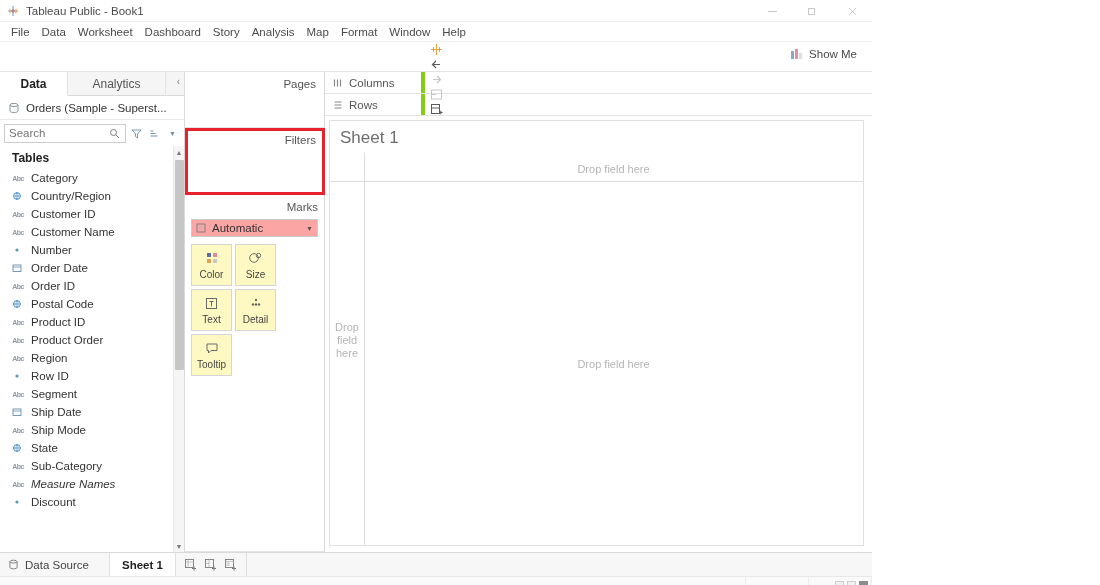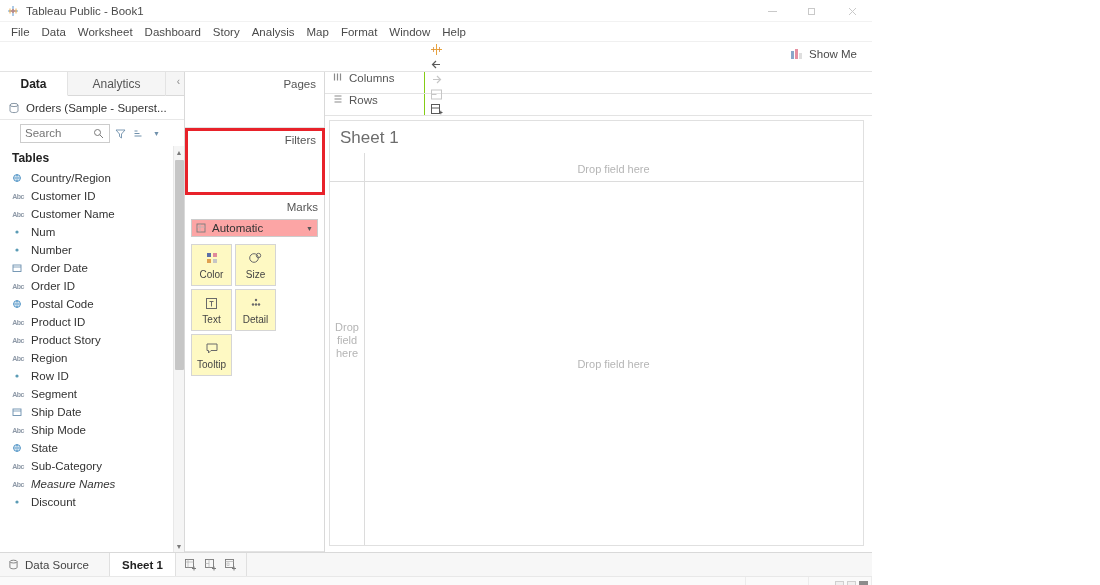--- a/index.html
+++ b/index.html
@@ -89,21 +89,21 @@
   .dtab.w1 { width: 68px; }
   .dtab.w2 { width: 98px; }
   .collapse {
     position: absolute; right: 4px; top: 4px; font-size: 10px; color: #888;
   }
   .dsrow {
     height: 24px; display: flex; align-items: center; gap: 6px;
     padding: 0 8px; border-bottom: 1px solid #e8e8e8; font-size: 11.5px; color: #333;
   }
   .searchrow {
-    height: 26px; display: flex; align-items: center; padding: 3px 20px; gap: 3px;
+    height: 26px; display: flex; align-items: center; padding: 3px 4px; gap: 3px;
   }
   .searchbox {
     flex: 1; height: 19px; border: 1px solid #ccc; background: #fff;
     display: flex; align-items: center; padding: 0 4px; position: relative;
   }
   .searchbox input {
     border: 0; outline: 0; width: 100%; font-size: 11.5px; color: #999;
     font-family: "Liberation Sans", sans-serif; background: transparent;
   }
   .sicon { width: 15px; display: flex; align-items: center; justify-content: center; color: #7b7b7b; }
@@ -172,23 +172,23 @@
     border: 3px solid #e8222a; pointer-events: none;
   }
 
   
   .wsarea { flex: 1; display: flex; flex-direction: column; background: #fff; }
   .shelfrow {
     height: 22px; display: flex; align-items: stretch;
     border-bottom: 1px solid #e3e3e3;
   }
   .shelfrow .lbl {
-    width: 100px; display: flex; gap: 6px;
+    width: 100px; display: flex; align-items: center; gap: 6px;
     padding-left: 8px; font-size: 11.5px; color: #555;
-    border-right: 1px solid #84cc16;
+    border-right: 4px solid #84cc16;
   }
   .shelfrow .drop { flex: 1; background: #fff; }
   .canvaswrap {
     flex: 1; padding: 4px 8px 6px 4px; position: relative; overflow: hidden;
   }
   .canvas {
     width: 100%; height: 100%; border: 1px solid #e0e0e0;
     background: #fff; position: relative;
   }
   .sheettitle {
@@ -476,20 +476,24 @@
             <path d="M1.5 3h3M1.5 5.5h5M1.5 8h7" stroke="#6f90ab" stroke-width="1"></path>
           </svg>
         </span>
         <span class="sicon" style="font-size:7px;color:#6f90ab;">▼</span>
       </div>
 
       <div class="fieldsec">
         <div class="sechdr">Tables</div>
         <div class="fieldlist">
             <div class="field">
+              <span class="ficon abc">Abc</span>
+              <span class="fname">Category</span>
+            </div>
+            <div class="field">
               <span class="ficon globe">
                 <svg width="10" height="10" viewBox="0 0 10 10">
                   <circle cx="5" cy="5" r="3.4" fill="none" stroke="#4a90c4" stroke-width="1"></circle>
                   <path d="M1.6 5h6.8M5 1.6c1.4 1.8 1.4 5 0 6.8M5 1.6c-1.4 1.8-1.4 5 0 6.8" stroke="#4a90c4" stroke-width="0.7" fill="none"></path>
                 </svg>
               </span>
               <span class="fname">Country/Region</span>
             </div>
             <div class="field">
               <span class="ficon abc">Abc</span>
@@ -498,28 +502,20 @@
             <div class="field">
               <span class="ficon abc">Abc</span>
               <span class="fname">Customer Name</span>
             </div>
             <div class="field">
               <span class="ficon num">
                 <svg width="10" height="10" viewBox="0 0 10 10">
                   <circle cx="5" cy="5" r="1.6" fill="#5a9bb5"></circle>
                 </svg>
               </span>
-              <span class="fname">Num</span>
-            </div>
-            <div class="field">
-              <span class="ficon num">
-                <svg width="10" height="10" viewBox="0 0 10 10">
-                  <circle cx="5" cy="5" r="1.6" fill="#5a9bb5"></circle>
-                </svg>
-              </span>
               <span class="fname">Number</span>
             </div>
             <div class="field">
               <span class="ficon date">
                 <svg width="10" height="10" viewBox="0 0 10 10">
                   <rect x="1" y="2" width="8" height="6.5" fill="none" stroke="#6b8fae" stroke-width="0.9"></rect>
                   <path d="M1 4h8" stroke="#6b8fae" stroke-width="0.8"></path>
                 </svg>
               </span>
               <span class="fname">Order Date</span>
@@ -536,21 +532,21 @@
                 </svg>
               </span>
               <span class="fname">Postal Code</span>
             </div>
             <div class="field">
               <span class="ficon abc">Abc</span>
               <span class="fname">Product ID</span>
             </div>
             <div class="field">
               <span class="ficon abc">Abc</span>
-              <span class="fname">Product Story</span>
+              <span class="fname">Product Order</span>
             </div>
             <div class="field">
               <span class="ficon abc">Abc</span>
               <span class="fname">Region</span>
             </div>
             <div class="field">
               <span class="ficon num">
                 <svg width="10" height="10" viewBox="0 0 10 10">
                   <circle cx="5" cy="5" r="1.6" fill="#5a9bb5"></circle>
                 </svg>

